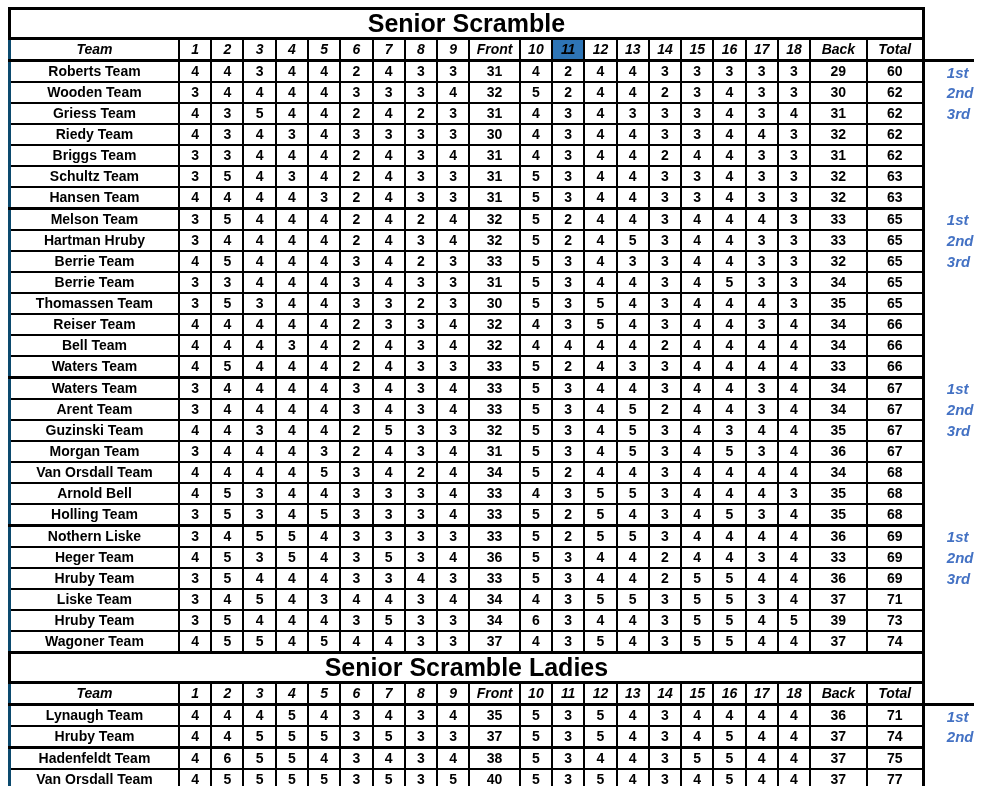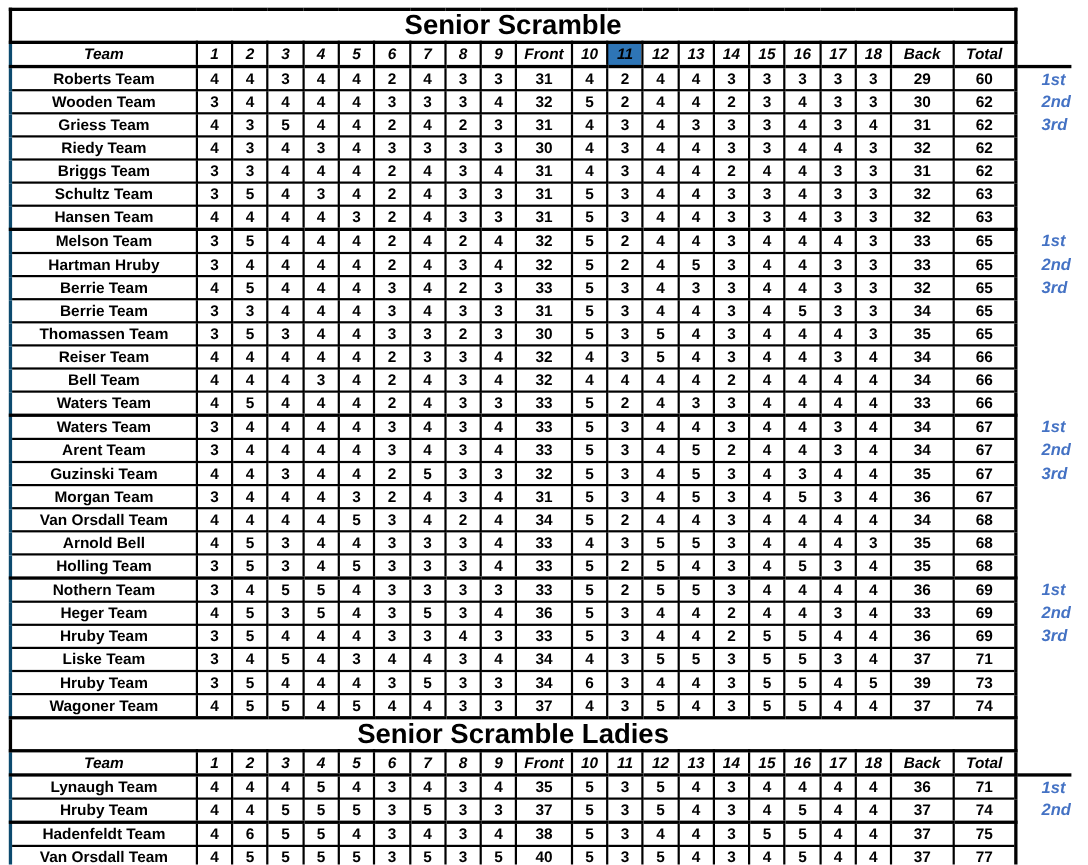--- a/index.html
+++ b/index.html
@@ -662,21 +662,21 @@
           <td>3</td>
           <td>4</td>
           <td>5</td>
           <td>3</td>
           <td>4</td>
           <td>35</td>
           <td class="right-edge">68</td>
           <td class="rank-cell"></td>
         </tr>
         <tr class="data-row">
-          <td class="left-edge">Nothern Team</td>
+          <td class="left-edge">Nothern Liske</td>
           <td>3</td>
           <td>4</td>
           <td>5</td>
           <td>5</td>
           <td>4</td>
           <td>3</td>
           <td>3</td>
           <td>3</td>
           <td>3</td>
           <td>33</td>

